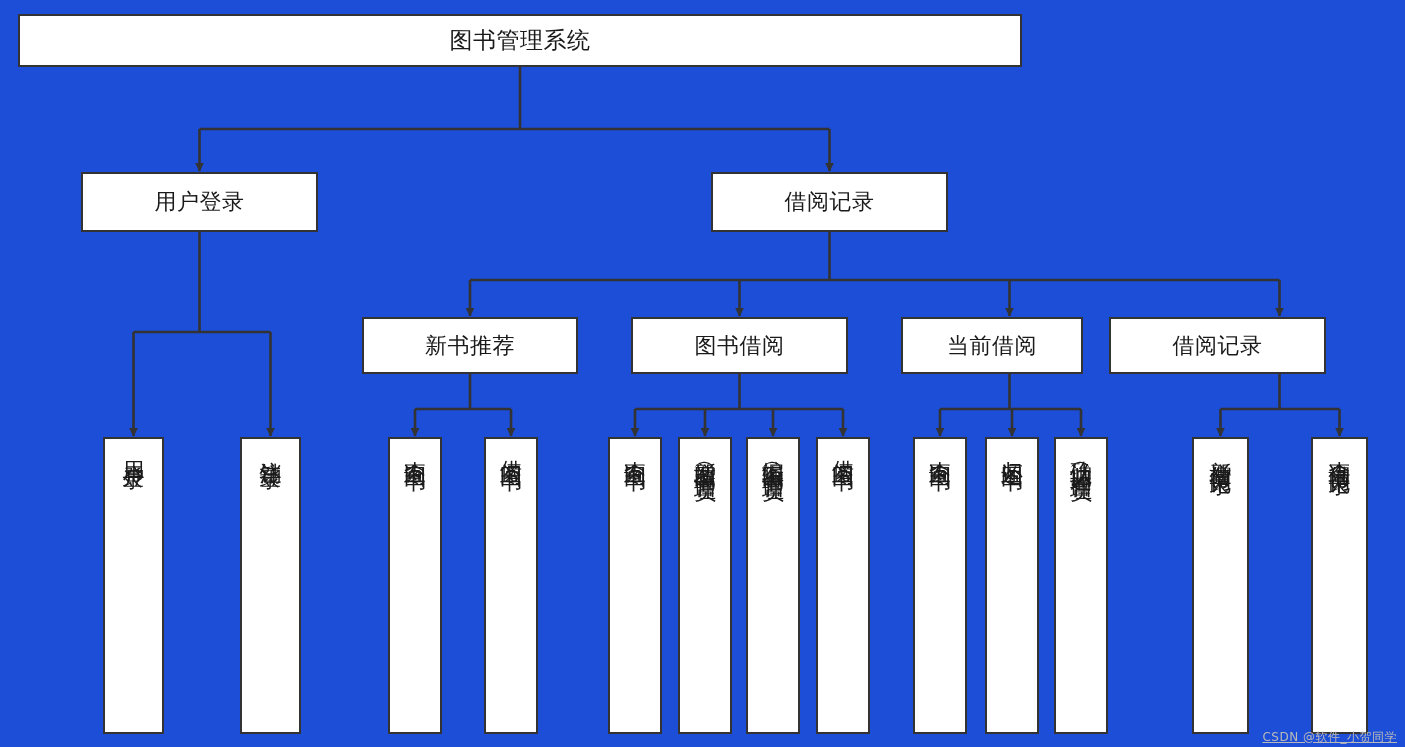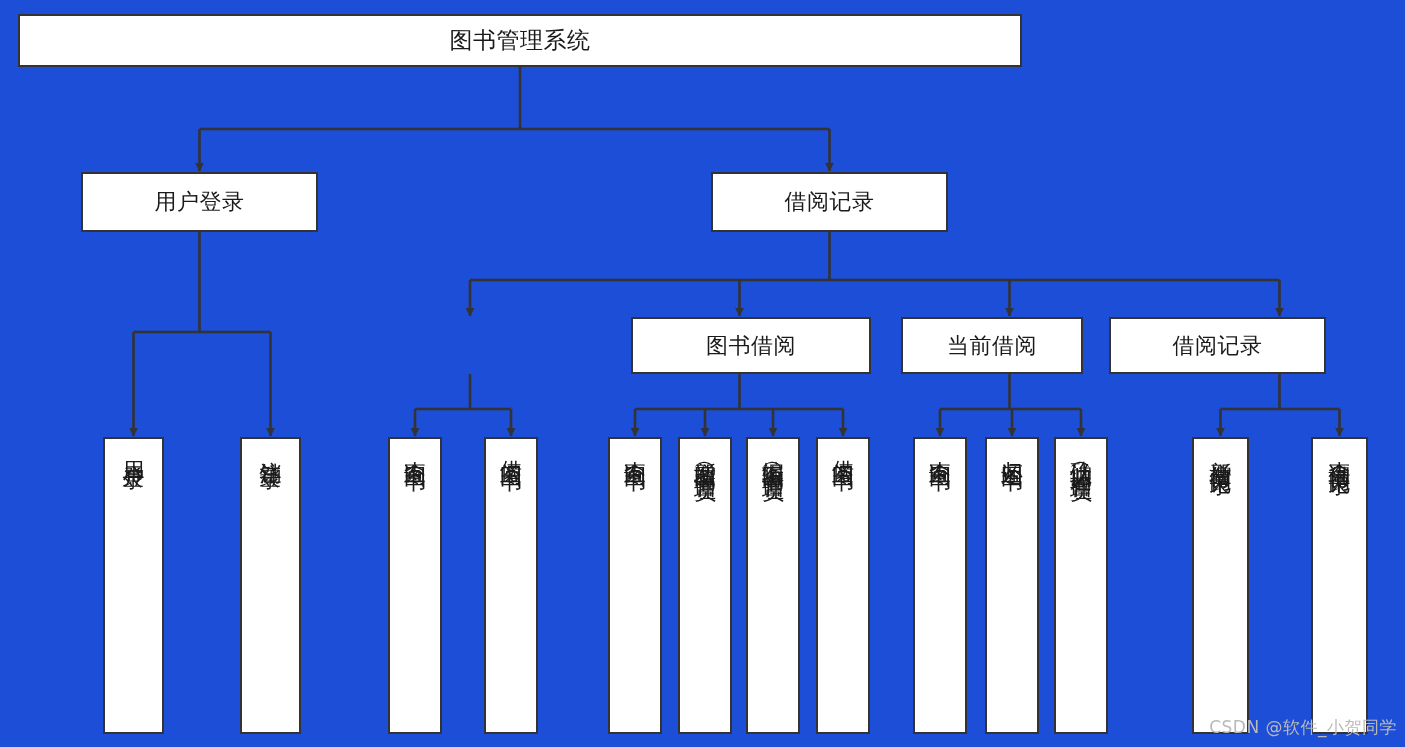--- a/index.html
+++ b/index.html
@@ -60,27 +60,28 @@
     writing-mode: vertical-rl;
     text-orientation: upright;
     font-size: 22px;
     letter-spacing: 3px;
     line-height: 1;
     white-space: nowrap;
   }
   #watermark {
     position: absolute;
     right: 8px;
-    bottom: 8px;
-    font-size: 17px;
+    bottom: 1px;
+    font-size: 12px;
     color: #b9b9b9;
     letter-spacing: 0.5px;
     z-index: 5;
     white-space: nowrap;
     font-family: "DejaVu Sans", "Liberation Sans", sans-serif;
+    text-decoration: underline;
   }
 </style>
 </head>
 <body>
 
 <div id="diagram-root">
 
   <svg id="edges-layer" viewBox="0 0 1405 747" width="1405" height="747" xmlns="http://www.w3.org/2000/svg">
     <defs>
       <marker id="arrowhead" markerWidth="9" markerHeight="9" refX="8.2" refY="4.5" orient="auto" markerUnits="userSpaceOnUse">
@@ -128,21 +129,24 @@
     <span class="node-label">图书管理系统</span>
   </div>
 
   <div class="node horiz" style="left: 81px; top: 172px; width: 237px; height: 60px; border-color: rgb(51, 51, 51); background: rgb(255, 255, 255);">
     <span class="node-label">用户登录</span>
   </div>
   <div class="node horiz" style="left: 711px; top: 172px; width: 237px; height: 60px; border-color: rgb(51, 51, 51); background: rgb(255, 255, 255);">
     <span class="node-label">借阅记录</span>
   </div>
 
-  <div class="node horiz" style="left: 631px; top: 317px; width: 240px; height: 57px; border-color: rgb(51, 51, 51); background: rgb(255, 255, 255);">
+  <div class="node horiz" style="left: 362px; top: 317px; width: 216px; height: 57px; border-color: rgb(51, 51, 51); background: rgb(255, 255, 255);">
+    <span class="node-label">新书推荐</span>
+  </div>
+  <div class="node horiz" style="left: 631px; top: 317px; width: 217px; height: 57px; border-color: rgb(51, 51, 51); background: rgb(255, 255, 255);">
     <span class="node-label">图书借阅</span>
   </div>
   <div class="node horiz" style="left: 901px; top: 317px; width: 182px; height: 57px; border-color: rgb(51, 51, 51); background: rgb(255, 255, 255);">
     <span class="node-label">当前借阅</span>
   </div>
   <div class="node horiz" style="left: 1109px; top: 317px; width: 217px; height: 57px; border-color: rgb(51, 51, 51); background: rgb(255, 255, 255);">
     <span class="node-label">借阅记录</span>
   </div>
 
   <div class="node vert" style="left: 103px; top: 437px; width: 61px; height: 297px; border-color: rgb(51, 51, 51); background: rgb(255, 255, 255);">

